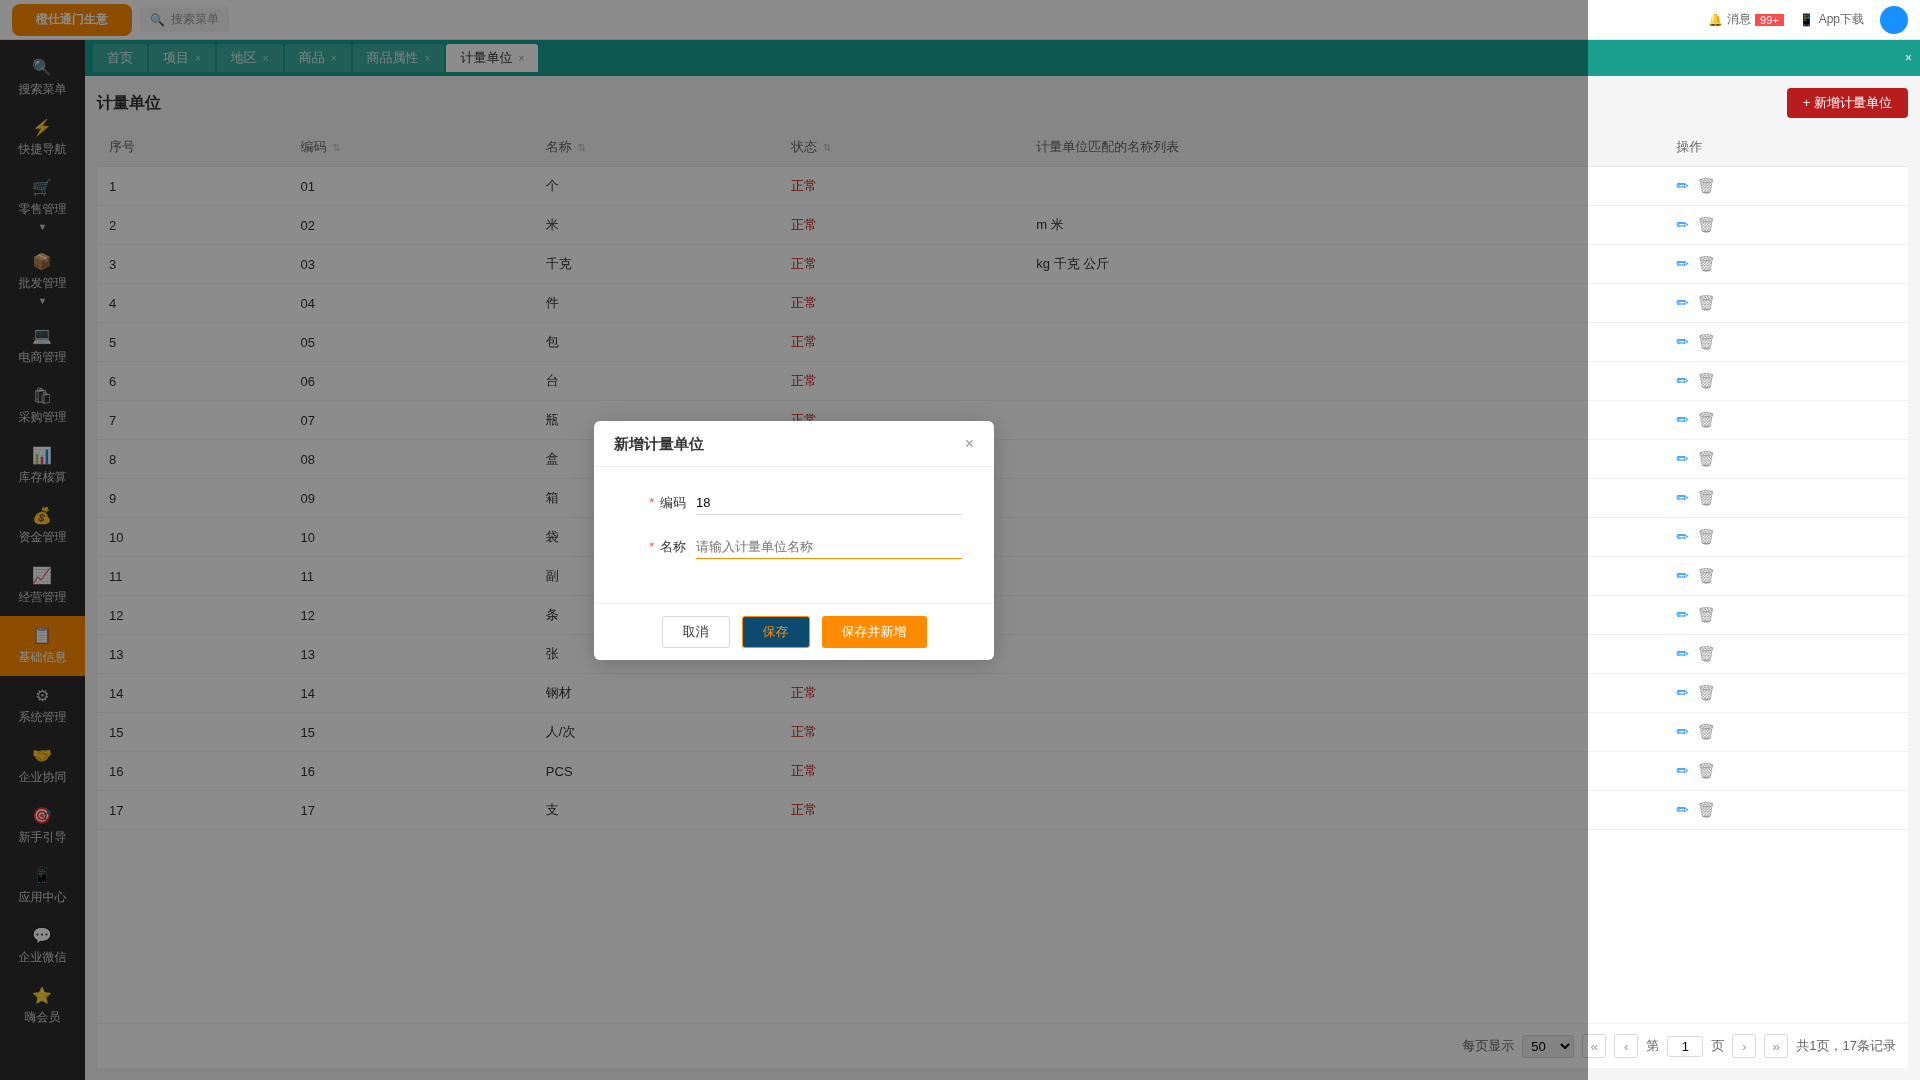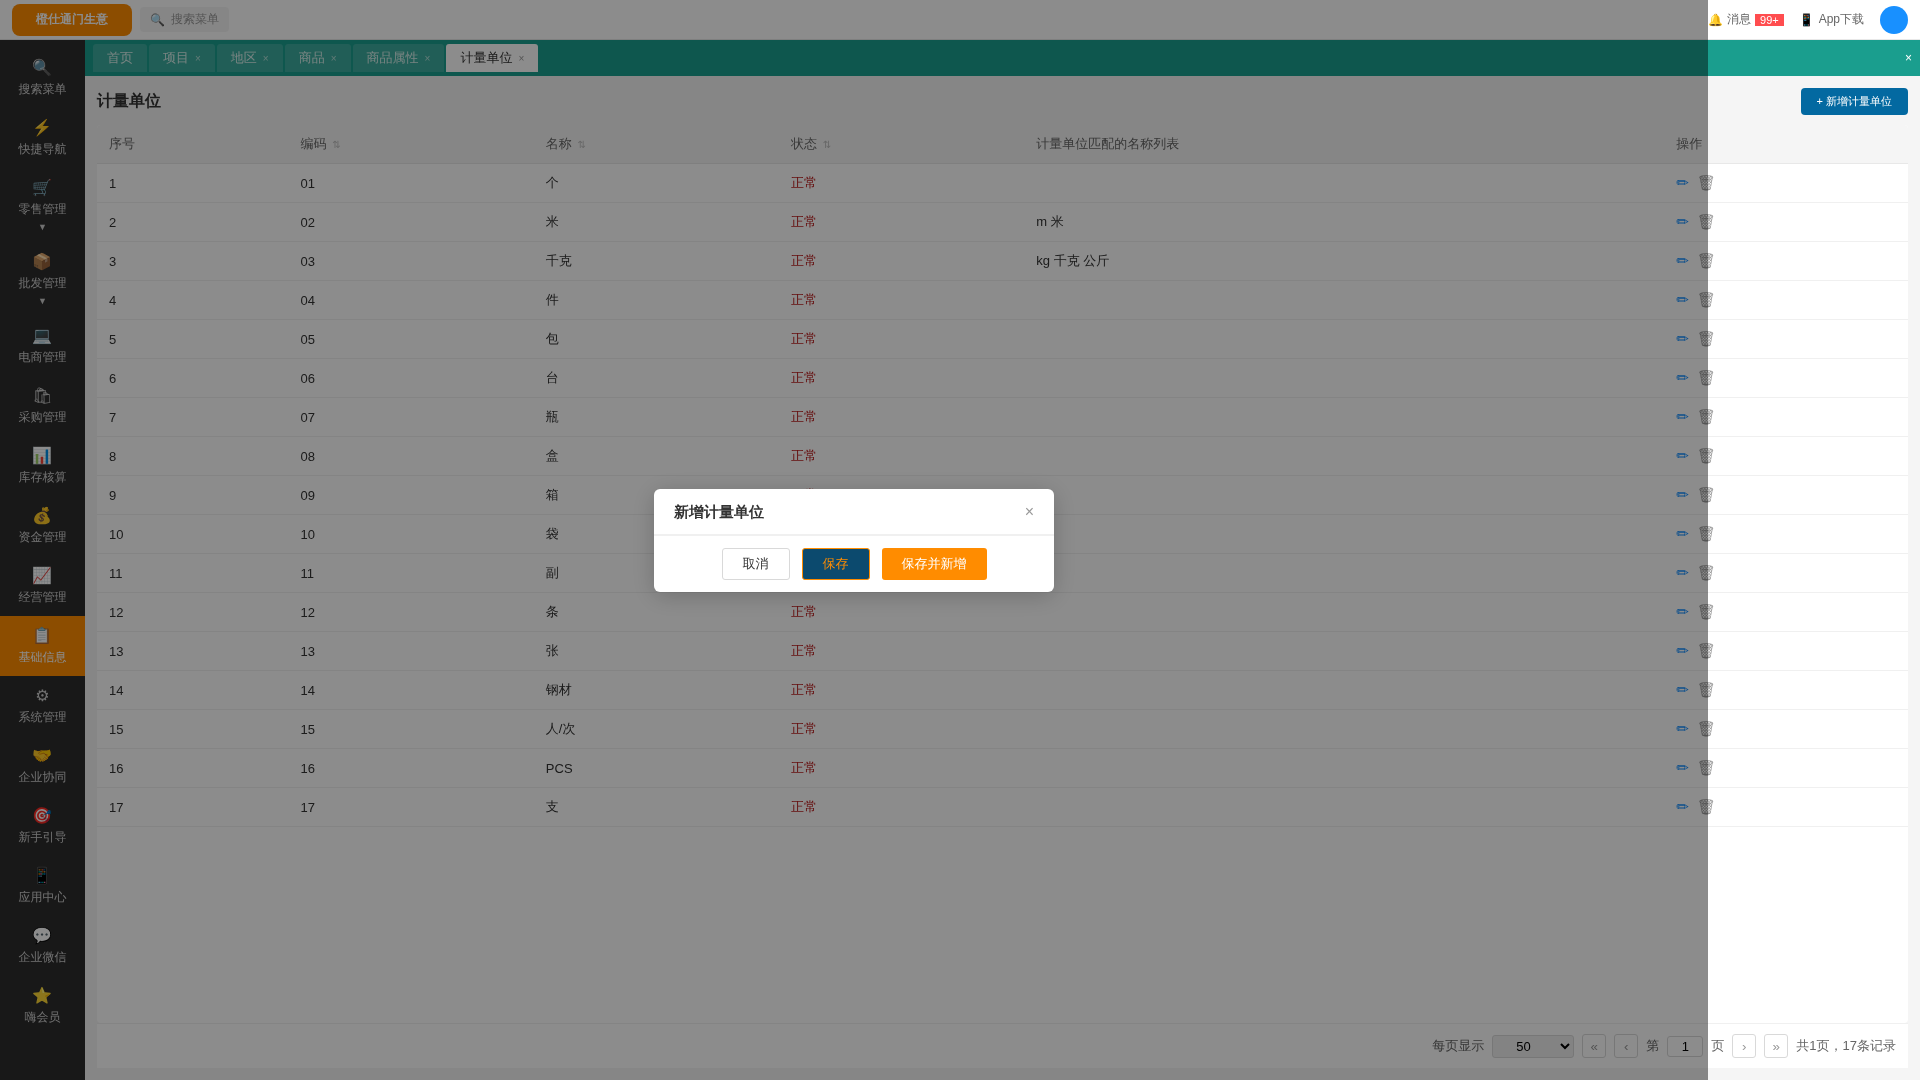--- a/index.html
+++ b/index.html
@@ -33,42 +33,42 @@
     .tab.active { background: #fff; color: #333; }
     .tab .close-icon { font-size: 10px; color: rgba(255,255,255,0.6); cursor: pointer; }
     .tab.active .close-icon { color: #999; }
     .tab-close-all { margin-left: auto; color: #fff; cursor: pointer; font-size: 12px; }
 
     
     .page-content { flex: 1; background: #f5f5f5; padding: 12px; overflow: auto; display: flex; flex-direction: column; }
 
     .page-header { display: flex; justify-content: space-between; align-items: center; margin-bottom: 10px; }
     .page-title { font-size: 16px; font-weight: bold; color: #333; }
-    .btn-add { background: #0369a1; color: #fff; border: none; padding: 6px 16px; border-radius: 4px; cursor: pointer; font-size: 11px; }
+    .btn-add { background: #b91c1c; color: #fff; border: none; padding: 6px 16px; border-radius: 4px; cursor: pointer; font-size: 13px; }
 
     
     .table-wrap { background: #fff; border-radius: 4px; overflow: hidden; flex: 1; }
     table { width: 100%; border-collapse: collapse; }
     thead tr { background: #f5f5f5; }
     th { padding: 10px 12px; text-align: left; font-weight: 500; color: #666; font-size: 13px; border-bottom: 1px solid #e8e8e8; white-space: nowrap; }
     th .sort { color: #bbb; font-size: 10px; margin-left: 2px; }
     td { padding: 10px 12px; border-bottom: 1px solid #f0f0f0; font-size: 13px; color: #333; }
     .status-normal { color: #b91c1c; }
     .action-icons { display: flex; gap: 8px; }
     .action-icon { color: #1890ff; cursor: pointer; font-size: 15px; }
     .action-icon.del { color: #999; }
 
     
     .table-footer { display: flex; justify-content: flex-end; align-items: center; padding: 10px 12px; background: #fff; border-top: 1px solid #f0f0f0; gap: 8px; font-size: 13px; color: #666; }
-    .footer-select { border: 1px solid #d9d9d9; border-radius: 3px; padding: 2px 19px; font-size: 13px; }
+    .footer-select { border: 1px solid #d9d9d9; border-radius: 3px; padding: 2px 4px; font-size: 13px; }
     .footer-btn { width: 24px; height: 24px; border: 1px solid #d9d9d9; background: #fff; border-radius: 3px; cursor: pointer; display: flex; align-items: center; justify-content: center; color: #999; }
     .page-input { width: 36px; border: 1px solid #d9d9d9; border-radius: 3px; padding: 2px 4px; text-align: center; font-size: 13px; }
 
     
-    .overlay { position: fixed; top: 0; left: 0; width: 1708px; height: 1080px; background: rgba(0,0,0,0.45); display: flex; align-items: center; justify-content: center; z-index: 1000; }
+    .overlay { position: fixed; top: 0; left: 0; width: 1588px; height: 1080px; background: rgba(0,0,0,0.45); display: flex; align-items: center; justify-content: center; z-index: 1000; }
     .modal { background: #fff; border-radius: 6px; width: 400px; box-shadow: 0 4px 24px rgba(0,0,0,0.2); }
     .modal-header { padding: 14px 20px 12px; border-bottom: 1px solid #f0f0f0; display: flex; justify-content: space-between; align-items: center; }
     .modal-title { font-size: 15px; font-weight: 600; color: #333; }
     .modal-close { cursor: pointer; color: #999; font-size: 16px; }
     .modal-body { padding: 24px 32px; }
     .form-row { display: flex; align-items: center; margin-bottom: 20px; }
     .form-label { width: 60px; text-align: right; margin-right: 10px; color: #333; font-size: 13px; }
     .form-required { color: #ff4d4f; margin-right: 2px; }
     .form-input { flex: 1; border: none; border-bottom: 1px solid #d9d9d9; padding: 4px 0; font-size: 13px; outline: none; }
     .form-input.focused { border-bottom-color: #ff8c00; }
@@ -466,19 +466,35 @@
     </div>
   </div>
 </div>
 
 <div class="overlay">
   <div class="modal">
     <div class="modal-header">
       <span class="modal-title">新增计量单位</span>
       <span class="modal-close">×</span>
     </div>
+    <div class="modal-body">
+      <div class="form-row">
+        <div class="form-label">
+          <span class="form-required">*</span>
+          <span>编码</span>
+        </div>
+        <input type="text" class="form-input" value="18" style="">
+      </div>
+      <div class="form-row">
+        <div class="form-label">
+          <span class="form-required">*</span>
+          <span>名称</span>
+        </div>
+        <input type="text" class="form-input focused" placeholder="请输入计量单位名称" style="">
+      </div>
+    </div>
     <div class="modal-footer">
       <button class="btn-cancel">取消</button>
       <button class="btn-save">保存</button>
       <button class="btn-save-continue">保存并新增</button>
     </div>
   </div>
 </div>
 
 </body></html>

